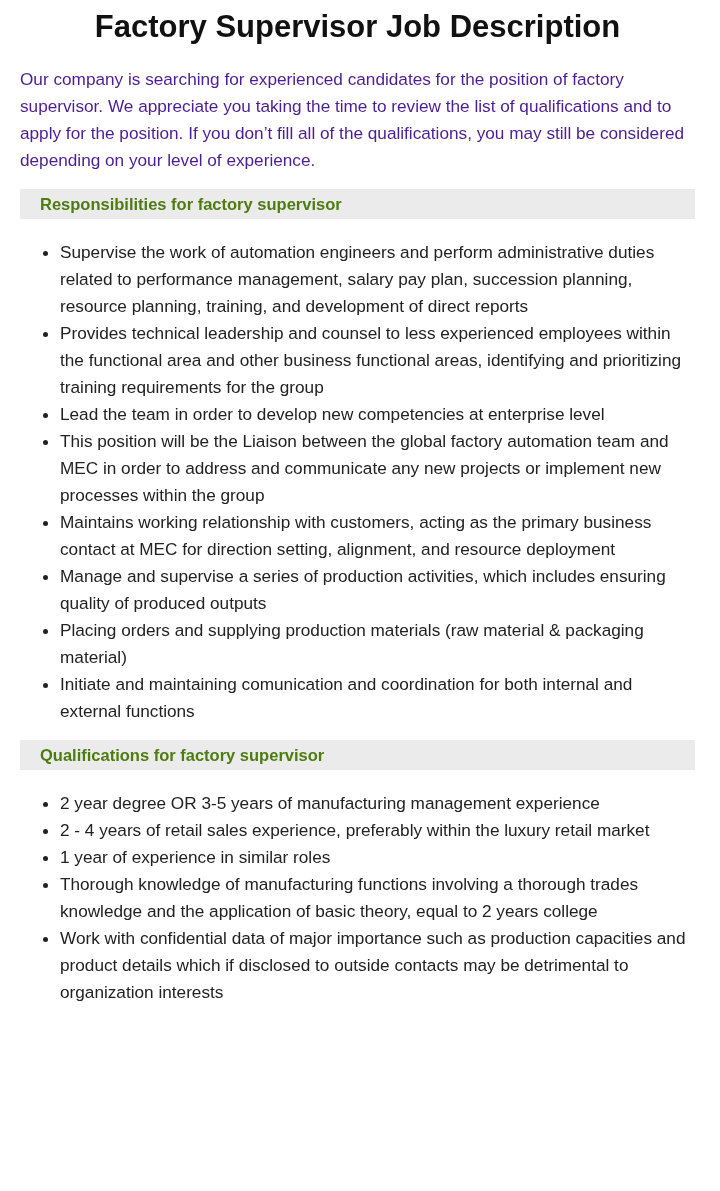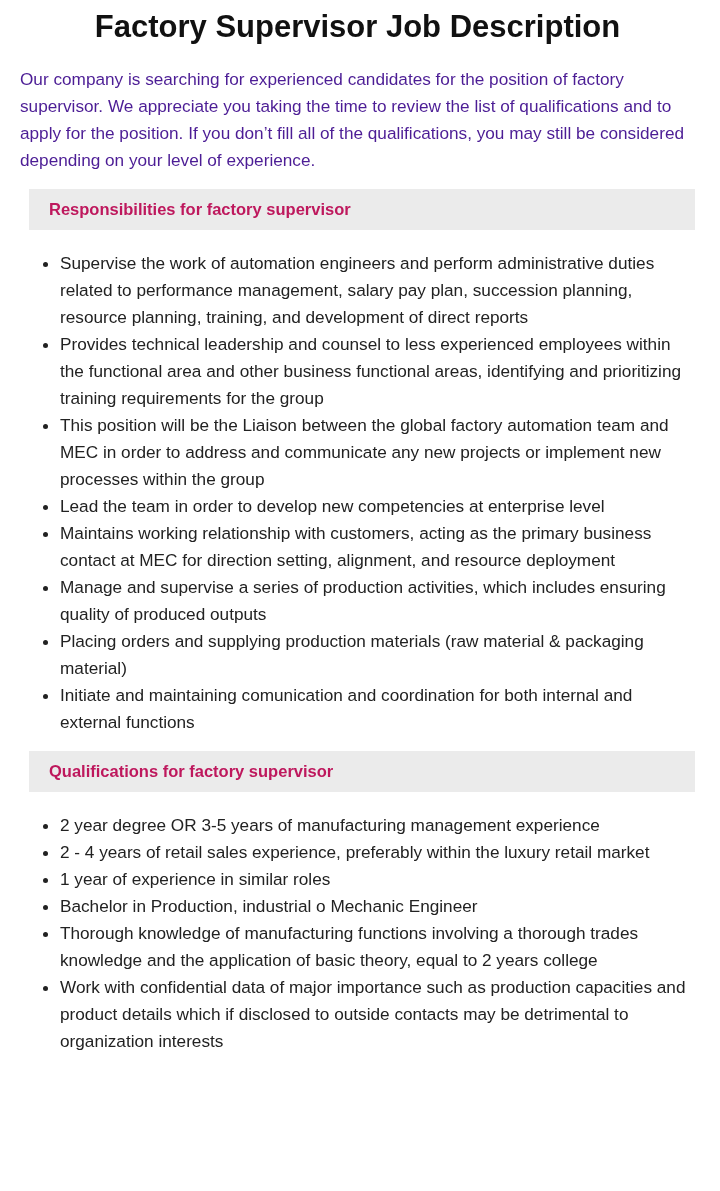--- a/index.html
+++ b/index.html
@@ -24,29 +24,28 @@
     }
     .intro {
       margin: 17px 0 0 0;
       font-size: 17.2px;
       line-height: 27px;
       color: #4c1d95;
     }
     .section-header {
       margin-top: 15px;
       background: #ebebeb;
-      height: 41px;
+      height: 30px;
       padding: 0 20px;
       box-sizing: border-box;
       display: flex;
       align-items: center;
       font-size: 16.5px;
       font-weight: bold;
-      color: #be185d;
-      margin-left: 9px;
+      color: #4d7c0f;
     }
     ul.items {
       margin: 20px 0 0 0;
       padding: 0 0 0 40px;
       list-style: none;
     }
     ul.items li {
       position: relative;
       font-size: 17.2px;
       line-height: 27px;
@@ -67,30 +66,29 @@
 <body>
 
 <div class="page">
   <h1>Factory Supervisor Job Description</h1>
   <p class="intro">Our company is searching for experienced candidates for the position of factory supervisor. We appreciate you taking the time to review the list of qualifications and to apply for the position. If you don’t fill all of the qualifications, you may still be considered depending on your level of experience.</p>
 
   <div class="section-header">Responsibilities for factory supervisor</div>
   <ul class="items">
     <li>Supervise the work of automation engineers and perform administrative duties related to performance management, salary pay plan, succession planning, resource planning, training, and development of direct reports</li>
     <li>Provides technical leadership and counsel to less experienced employees within the functional area and other business functional areas, identifying and prioritizing training requirements for the group</li>
+    <li>Lead the team in order to develop new competencies at enterprise level</li>
     <li>This position will be the Liaison between the global factory automation team and MEC in order to address and communicate any new projects or implement new processes within the group</li>
-    <li>Lead the team in order to develop new competencies at enterprise level</li>
     <li>Maintains working relationship with customers, acting as the primary business contact at MEC for direction setting, alignment, and resource deployment</li>
     <li>Manage and supervise a series of production activities, which includes ensuring quality of produced outputs</li>
     <li>Placing orders and supplying production materials (raw material &amp; packaging material)</li>
     <li>Initiate and maintaining comunication and coordination for both internal and external functions</li>
   </ul>
 
   <div class="section-header">Qualifications for factory supervisor</div>
   <ul class="items">
     <li>2 year degree OR 3-5 years of manufacturing management experience</li>
     <li>2 - 4 years of retail sales experience, preferably within the luxury retail market</li>
     <li>1 year of experience in similar roles</li>
-    <li>Bachelor in Production, industrial o Mechanic Engineer</li>
     <li>Thorough knowledge of manufacturing functions involving a thorough trades knowledge and the application of basic theory, equal to 2 years college</li>
     <li>Work with confidential data of major importance such as production capacities and product details which if disclosed to outside contacts may be detrimental to organization interests</li>
   </ul>
 </div>
 
 </body></html>

